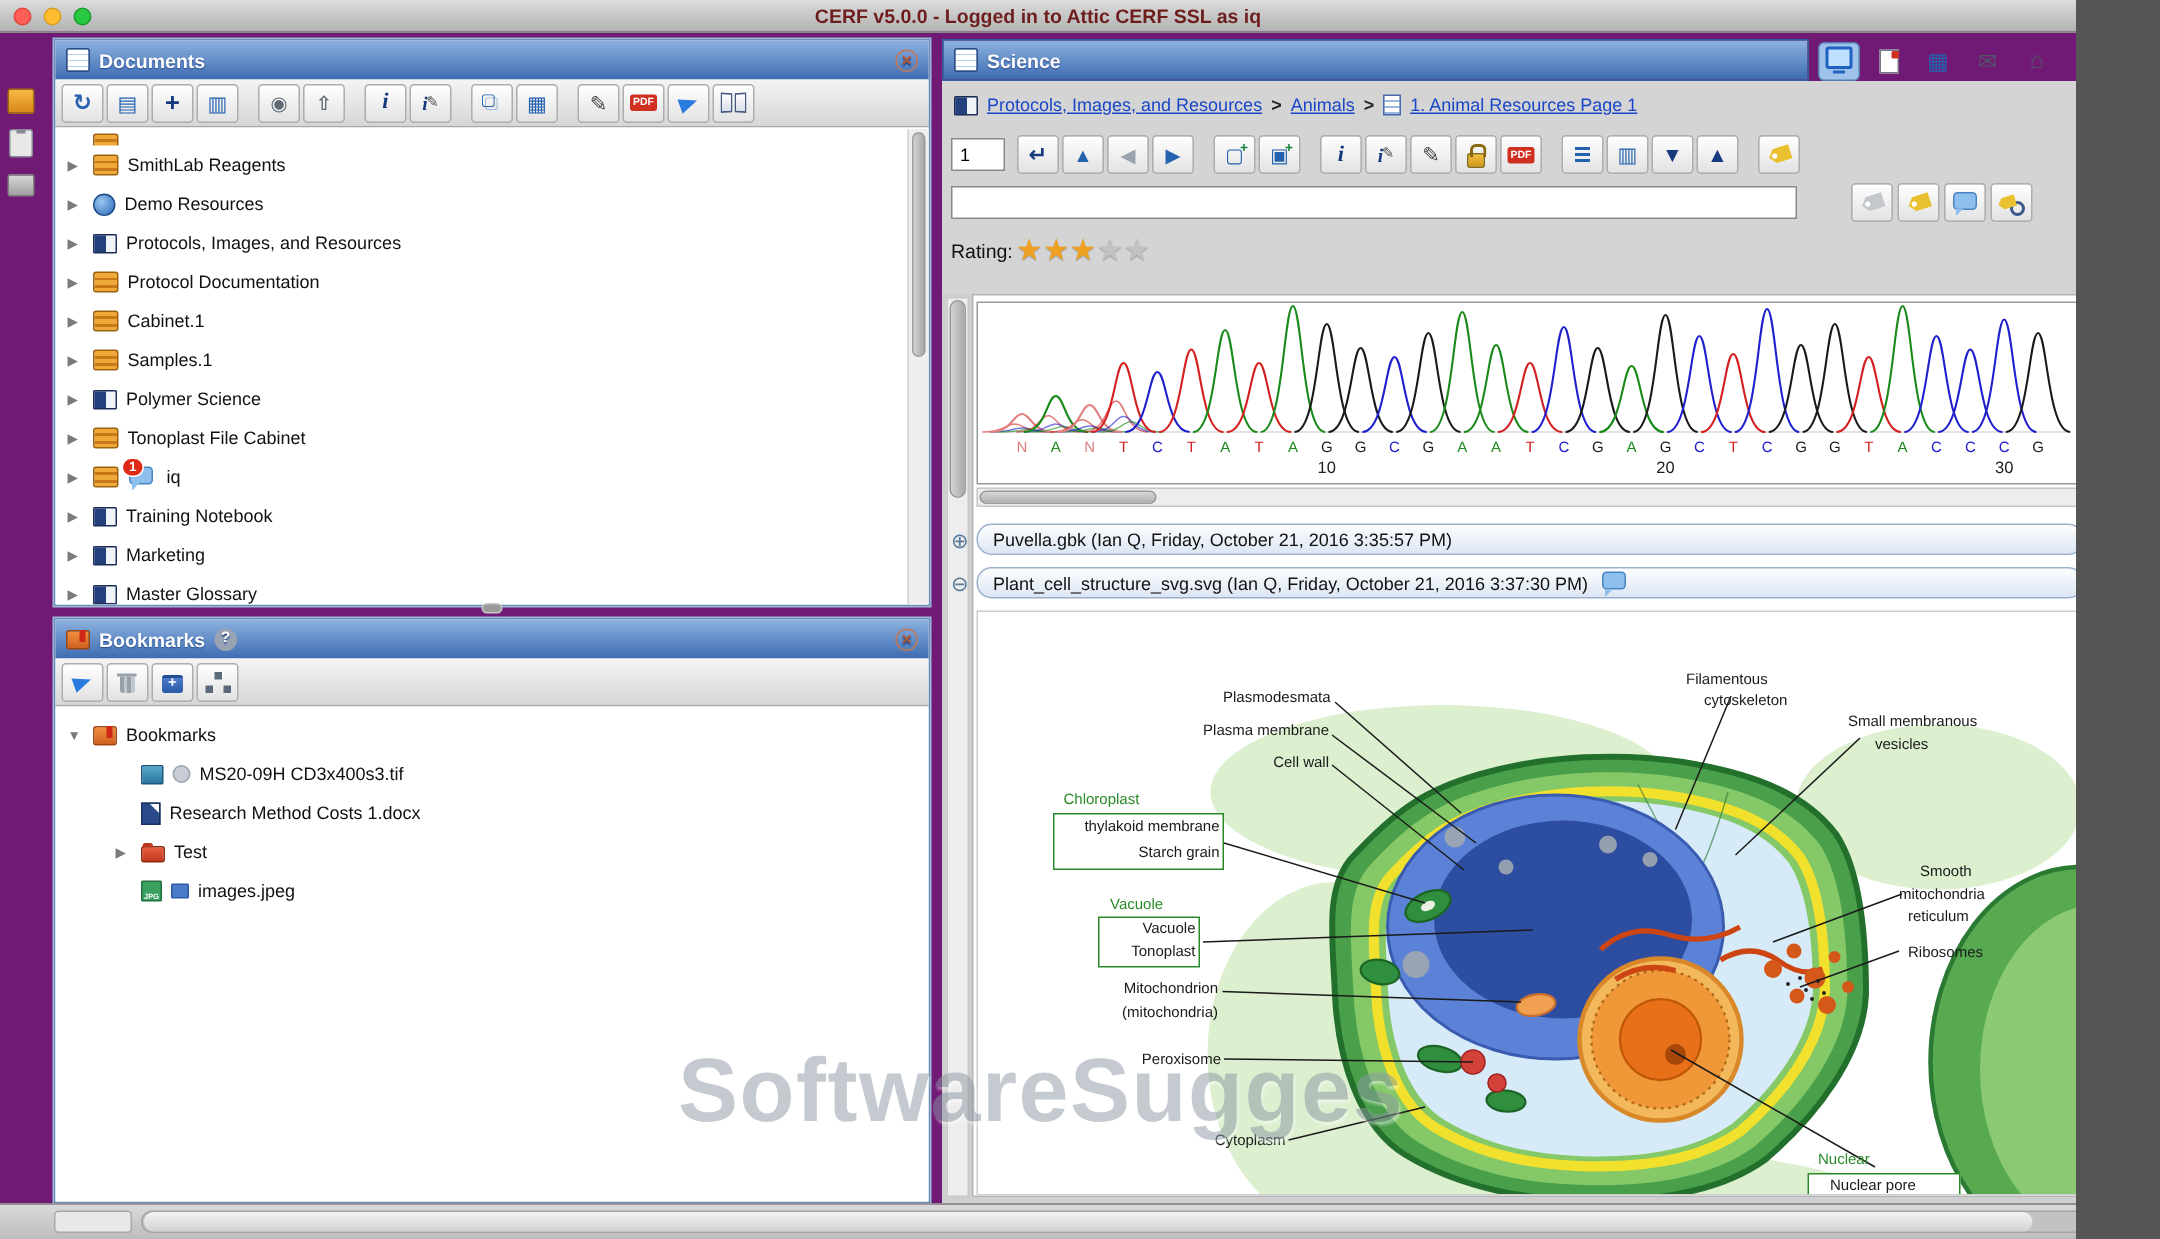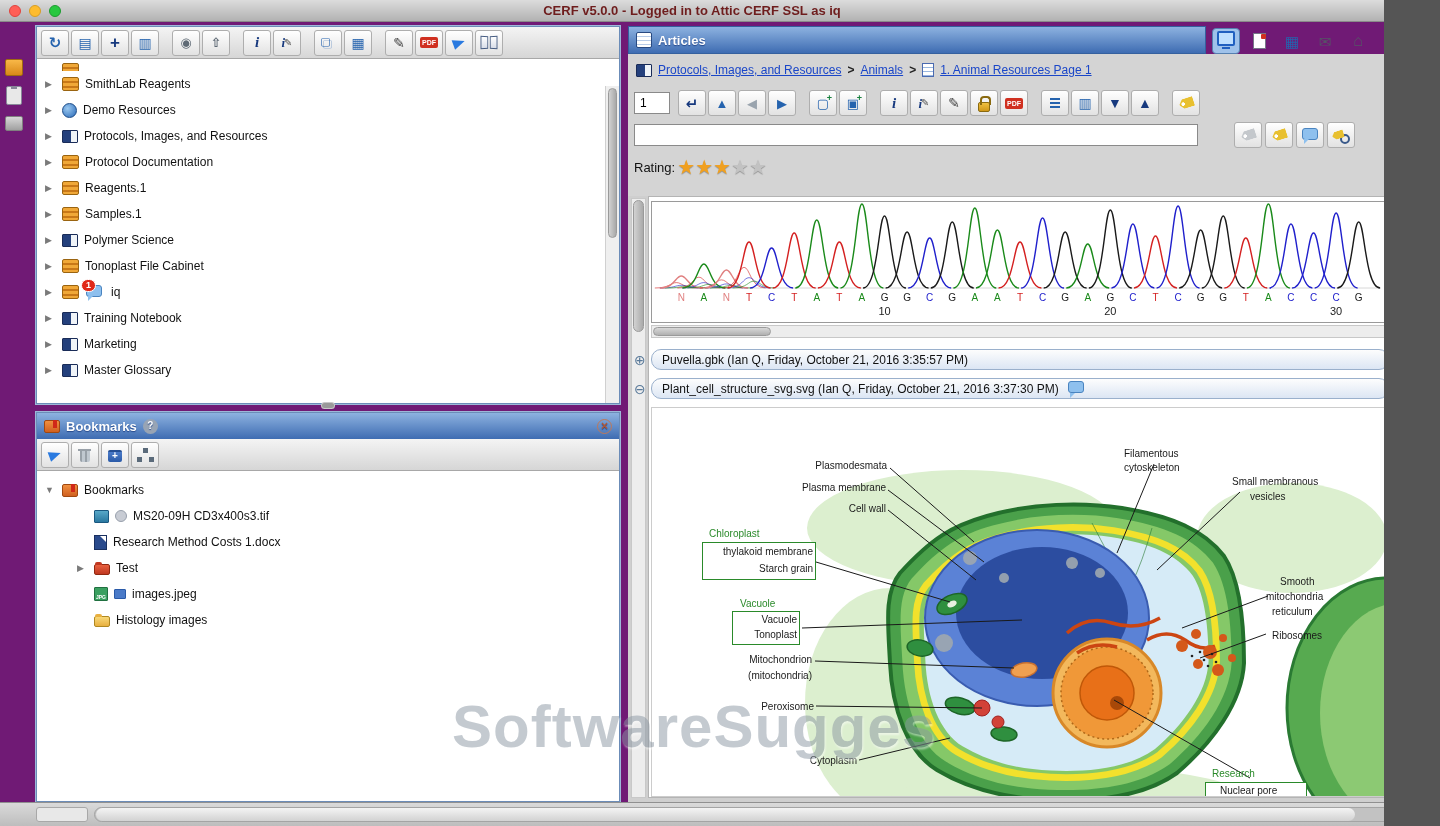--- a/index.html
+++ b/index.html
@@ -162,20 +162,25 @@
     <span class="tl yellow"></span>
     <span class="tl green"></span>
     <span class="title">CERF v5.0.0 - Logged in to Attic CERF SSL as iq</span>
   </div>
 
   <span class="icn i-archive left-strip-icon" style="top:58px"></span>
   <span class="icn i-clipboard left-strip-icon" style="top:86px"></span>
   <span class="icn i-drive left-strip-icon" style="top:114px"></span>
 
   <section class="panel" style="left:36px;top:26px;width:584px;height:378px">
+    <header class="panel-header">
+      <span class="hd-icn"></span>
+      <span>Documents</span>
+      <span class="icn i-close-panel"></span>
+    </header>
     <div class="toolbar" id="doc-toolbar">
         <span class="tbtn">
           <span class="icn i-refresh"></span>
         </span>
         <span class="tbtn">
           <span class="icn i-new-notebook"></span>
         </span>
         <span class="tbtn">
           <span class="icn i-add"></span>
         </span>
@@ -238,21 +243,21 @@
           <span class="tlabel">Protocols, Images, and Resources</span>
         </div>
         <div class="trow">
           <span class="arrow">▶</span>
           <span class="ticn t-cabinet"></span>
           <span class="tlabel">Protocol Documentation</span>
         </div>
         <div class="trow">
           <span class="arrow">▶</span>
           <span class="ticn t-cabinet"></span>
-          <span class="tlabel">Reagents.1</span>
+          <span class="tlabel">Cabinet.1</span>
         </div>
         <div class="trow">
           <span class="arrow">▶</span>
           <span class="ticn t-cabinet"></span>
           <span class="tlabel">Samples.1</span>
         </div>
         <div class="trow">
           <span class="arrow">▶</span>
           <span class="ticn t-notebook"></span>
           <span class="tlabel">Polymer Science</span>
@@ -332,31 +337,26 @@
           <span class="arrow">▶</span>
           <span class="ticn t-folder-red"></span>
           <span class="tlabel">Test</span>
         </div>
         <div class="trow child">
           <span class="arrow"></span>
           <span class="ticn t-jpeg"></span>
           <span class="ticn t-screen"></span>
           <span class="tlabel">images.jpeg</span>
         </div>
-        <div class="trow child">
-          <span class="arrow"></span>
-          <span class="ticn t-folder"></span>
-          <span class="tlabel">Histology images</span>
-        </div>
       </div>
   </section>
 
   <div class="nb-header">
     <span class="hd-icn"></span>
-    <span>Articles</span>
+    <span>Science</span>
   </div>
   <div class="top-icons" id="top-icons">
       <span class="top-btn active">
         <span class="icn i-monitor"></span>
       </span>
       <span class="top-btn">
         <span class="icn i-report"></span>
       </span>
       <span class="top-btn">
         <span class="icn i-table"></span>
@@ -654,28 +654,28 @@
         <div class="cl green" style="left:88px;top:190px">Vacuole</div>
         <div class="gbox" style="left:80px;top:203px;width:68px;height:34px">
           <div class="cl ra" style="left:64px;top:2px">Vacuole</div>
           <div class="cl ra" style="left:64px;top:17px">Tonoplast</div>
         </div>
         <div class="cl ra" style="left:160px;top:246px">Mitochondrion</div>
         <div class="cl ra" style="left:160px;top:262px">(mitochondria)</div>
         <div class="cl ra" style="left:162px;top:293px">Peroxisome</div>
         <div class="cl ra" style="left:205px;top:347px">Cytoplasm</div>
         <div class="cl" style="left:472px;top:40px">Filamentous</div>
-        <div class="cl" style="left:472px;top:54px">cytoskeleton</div>
+        <div class="cl" style="left:484px;top:54px">cytoskeleton</div>
         <div class="cl" style="left:580px;top:68px">Small membranous</div>
         <div class="cl" style="left:598px;top:83px">vesicles</div>
         <div class="cl" style="left:628px;top:168px">Smooth</div>
         <div class="cl" style="left:614px;top:183px">mitochondria</div>
         <div class="cl" style="left:620px;top:198px">reticulum</div>
         <div class="cl" style="left:620px;top:222px">Ribosomes</div>
-        <div class="cl green" style="left:560px;top:360px">Research</div>
+        <div class="cl green" style="left:560px;top:360px">Nuclear</div>
         <div class="gbox" style="left:553px;top:374px;width:102px;height:32px">
           <div class="cl" style="left:14px;top:2px">Nuclear pore</div>
 
         </div>
       </div>
     </div>
   </div>
 
   <div class="watermark">SoftwareSugges</div>
 

